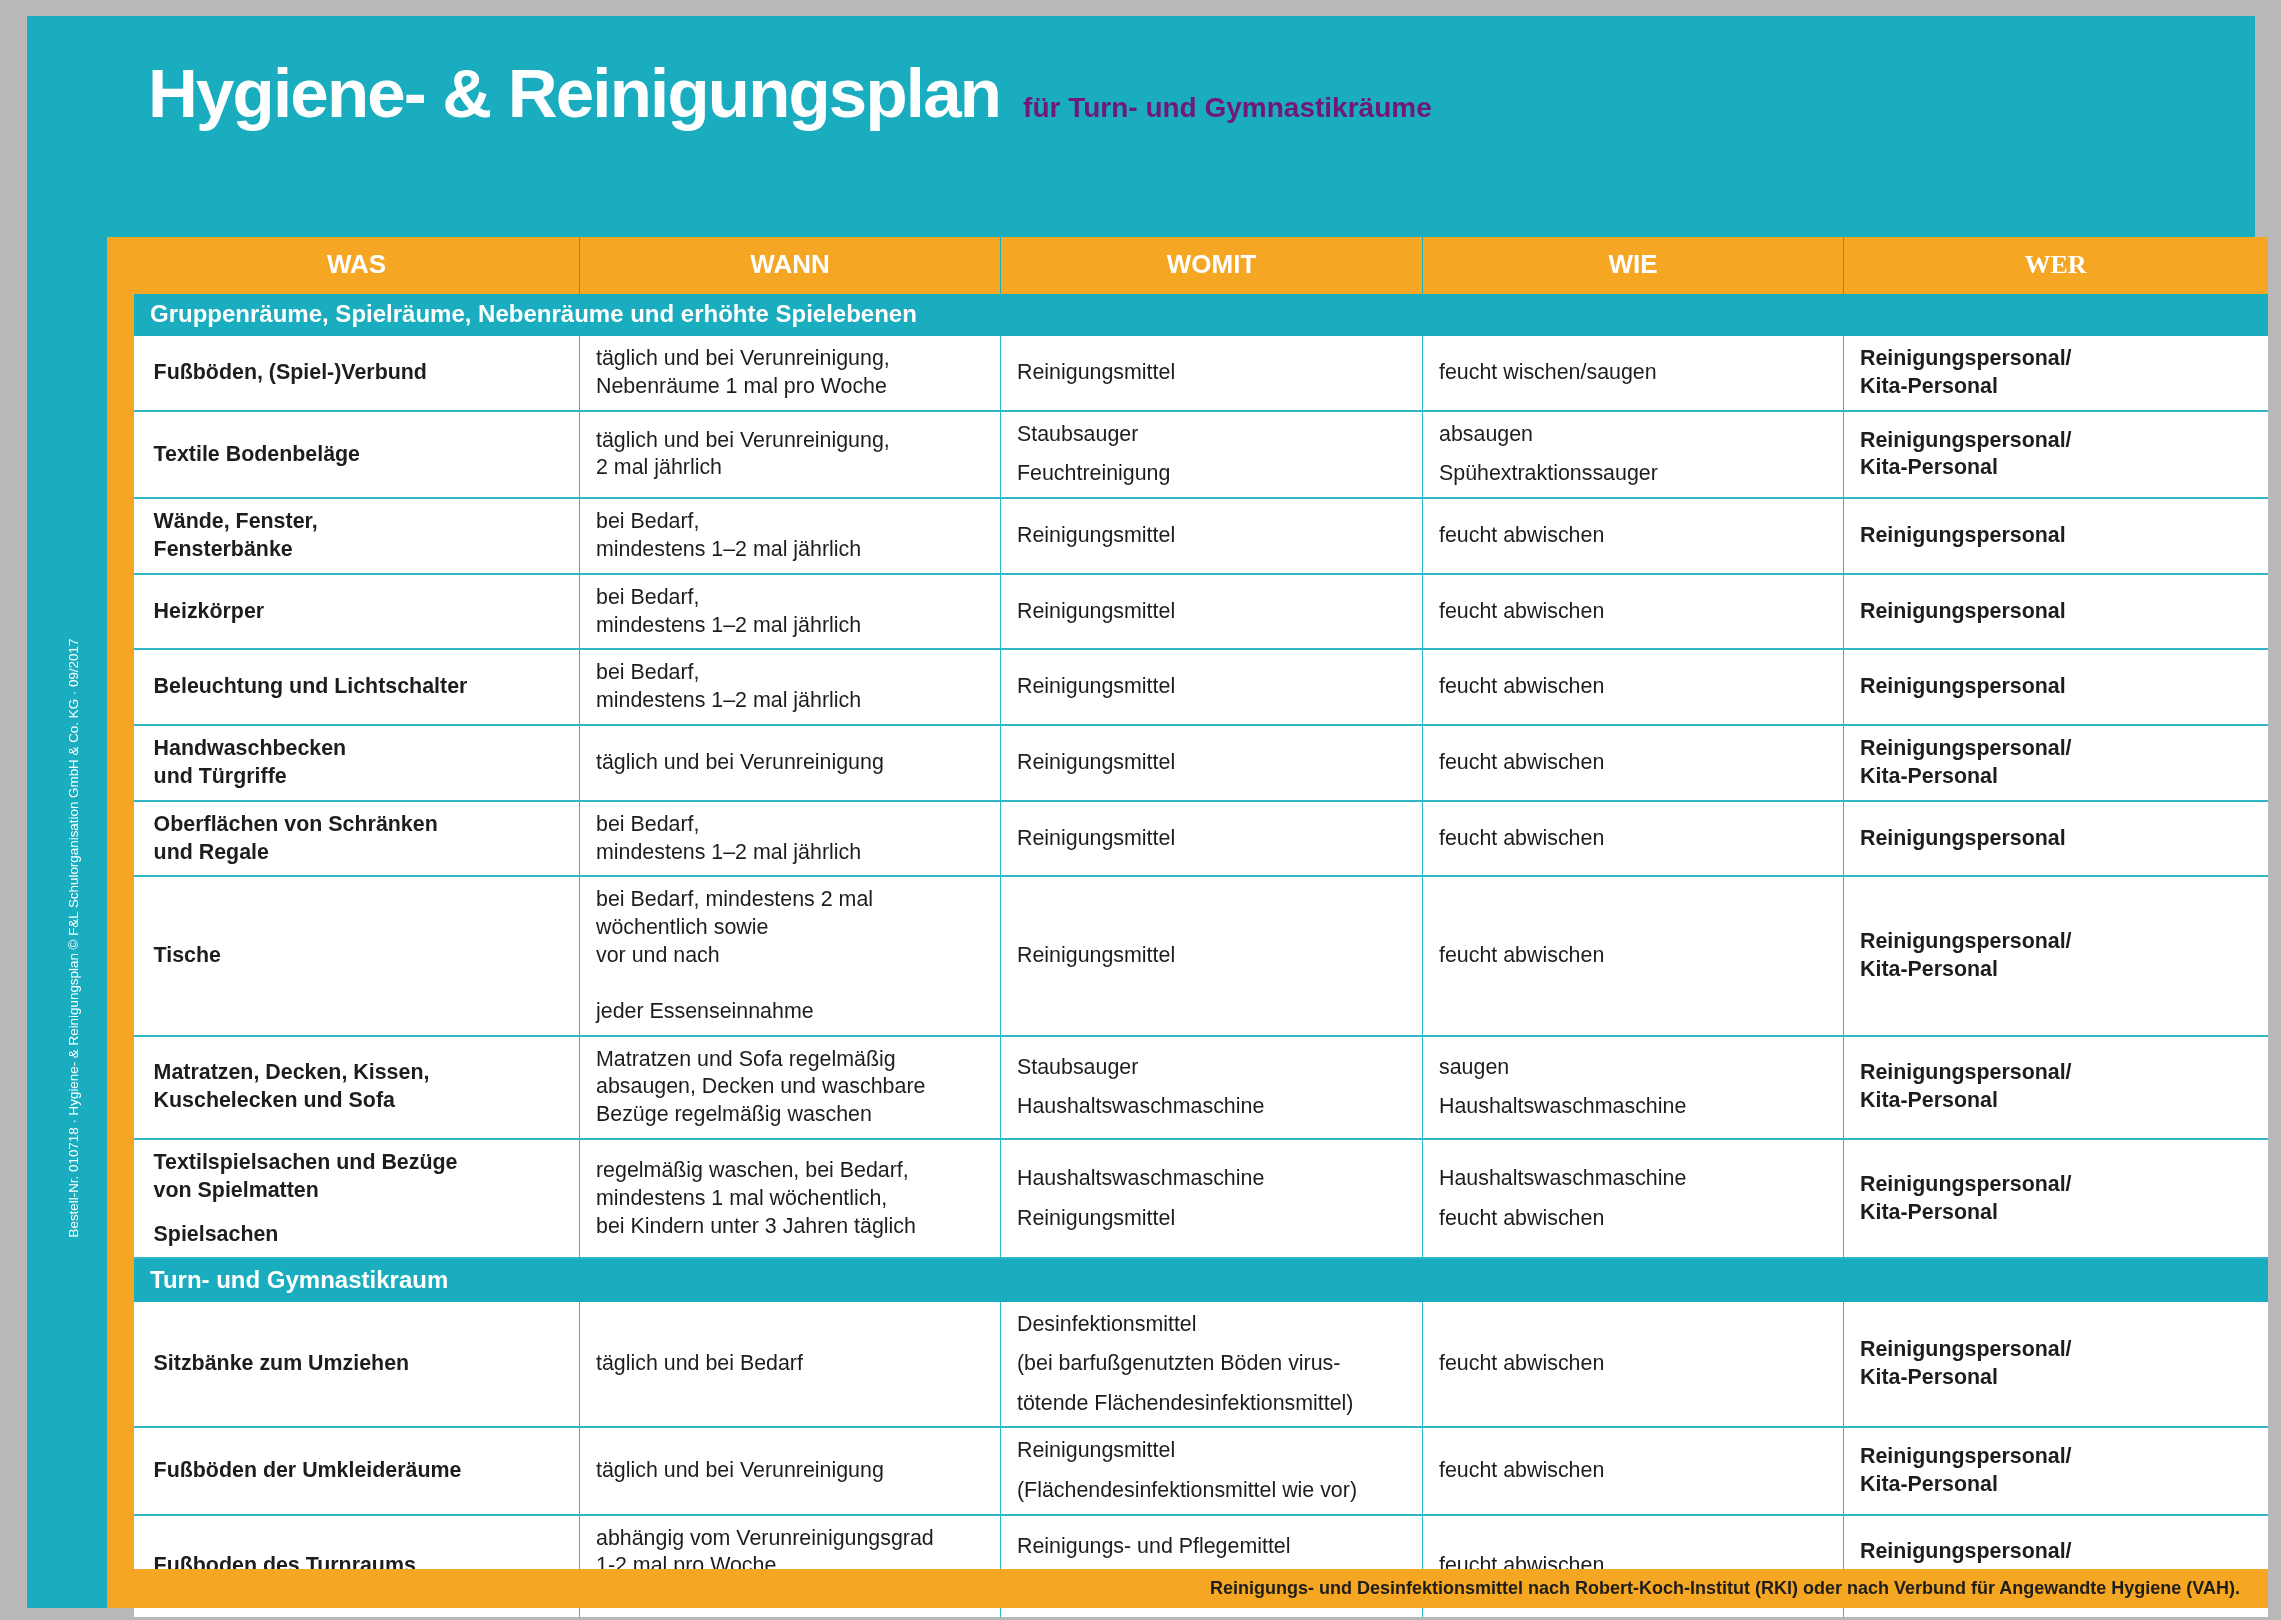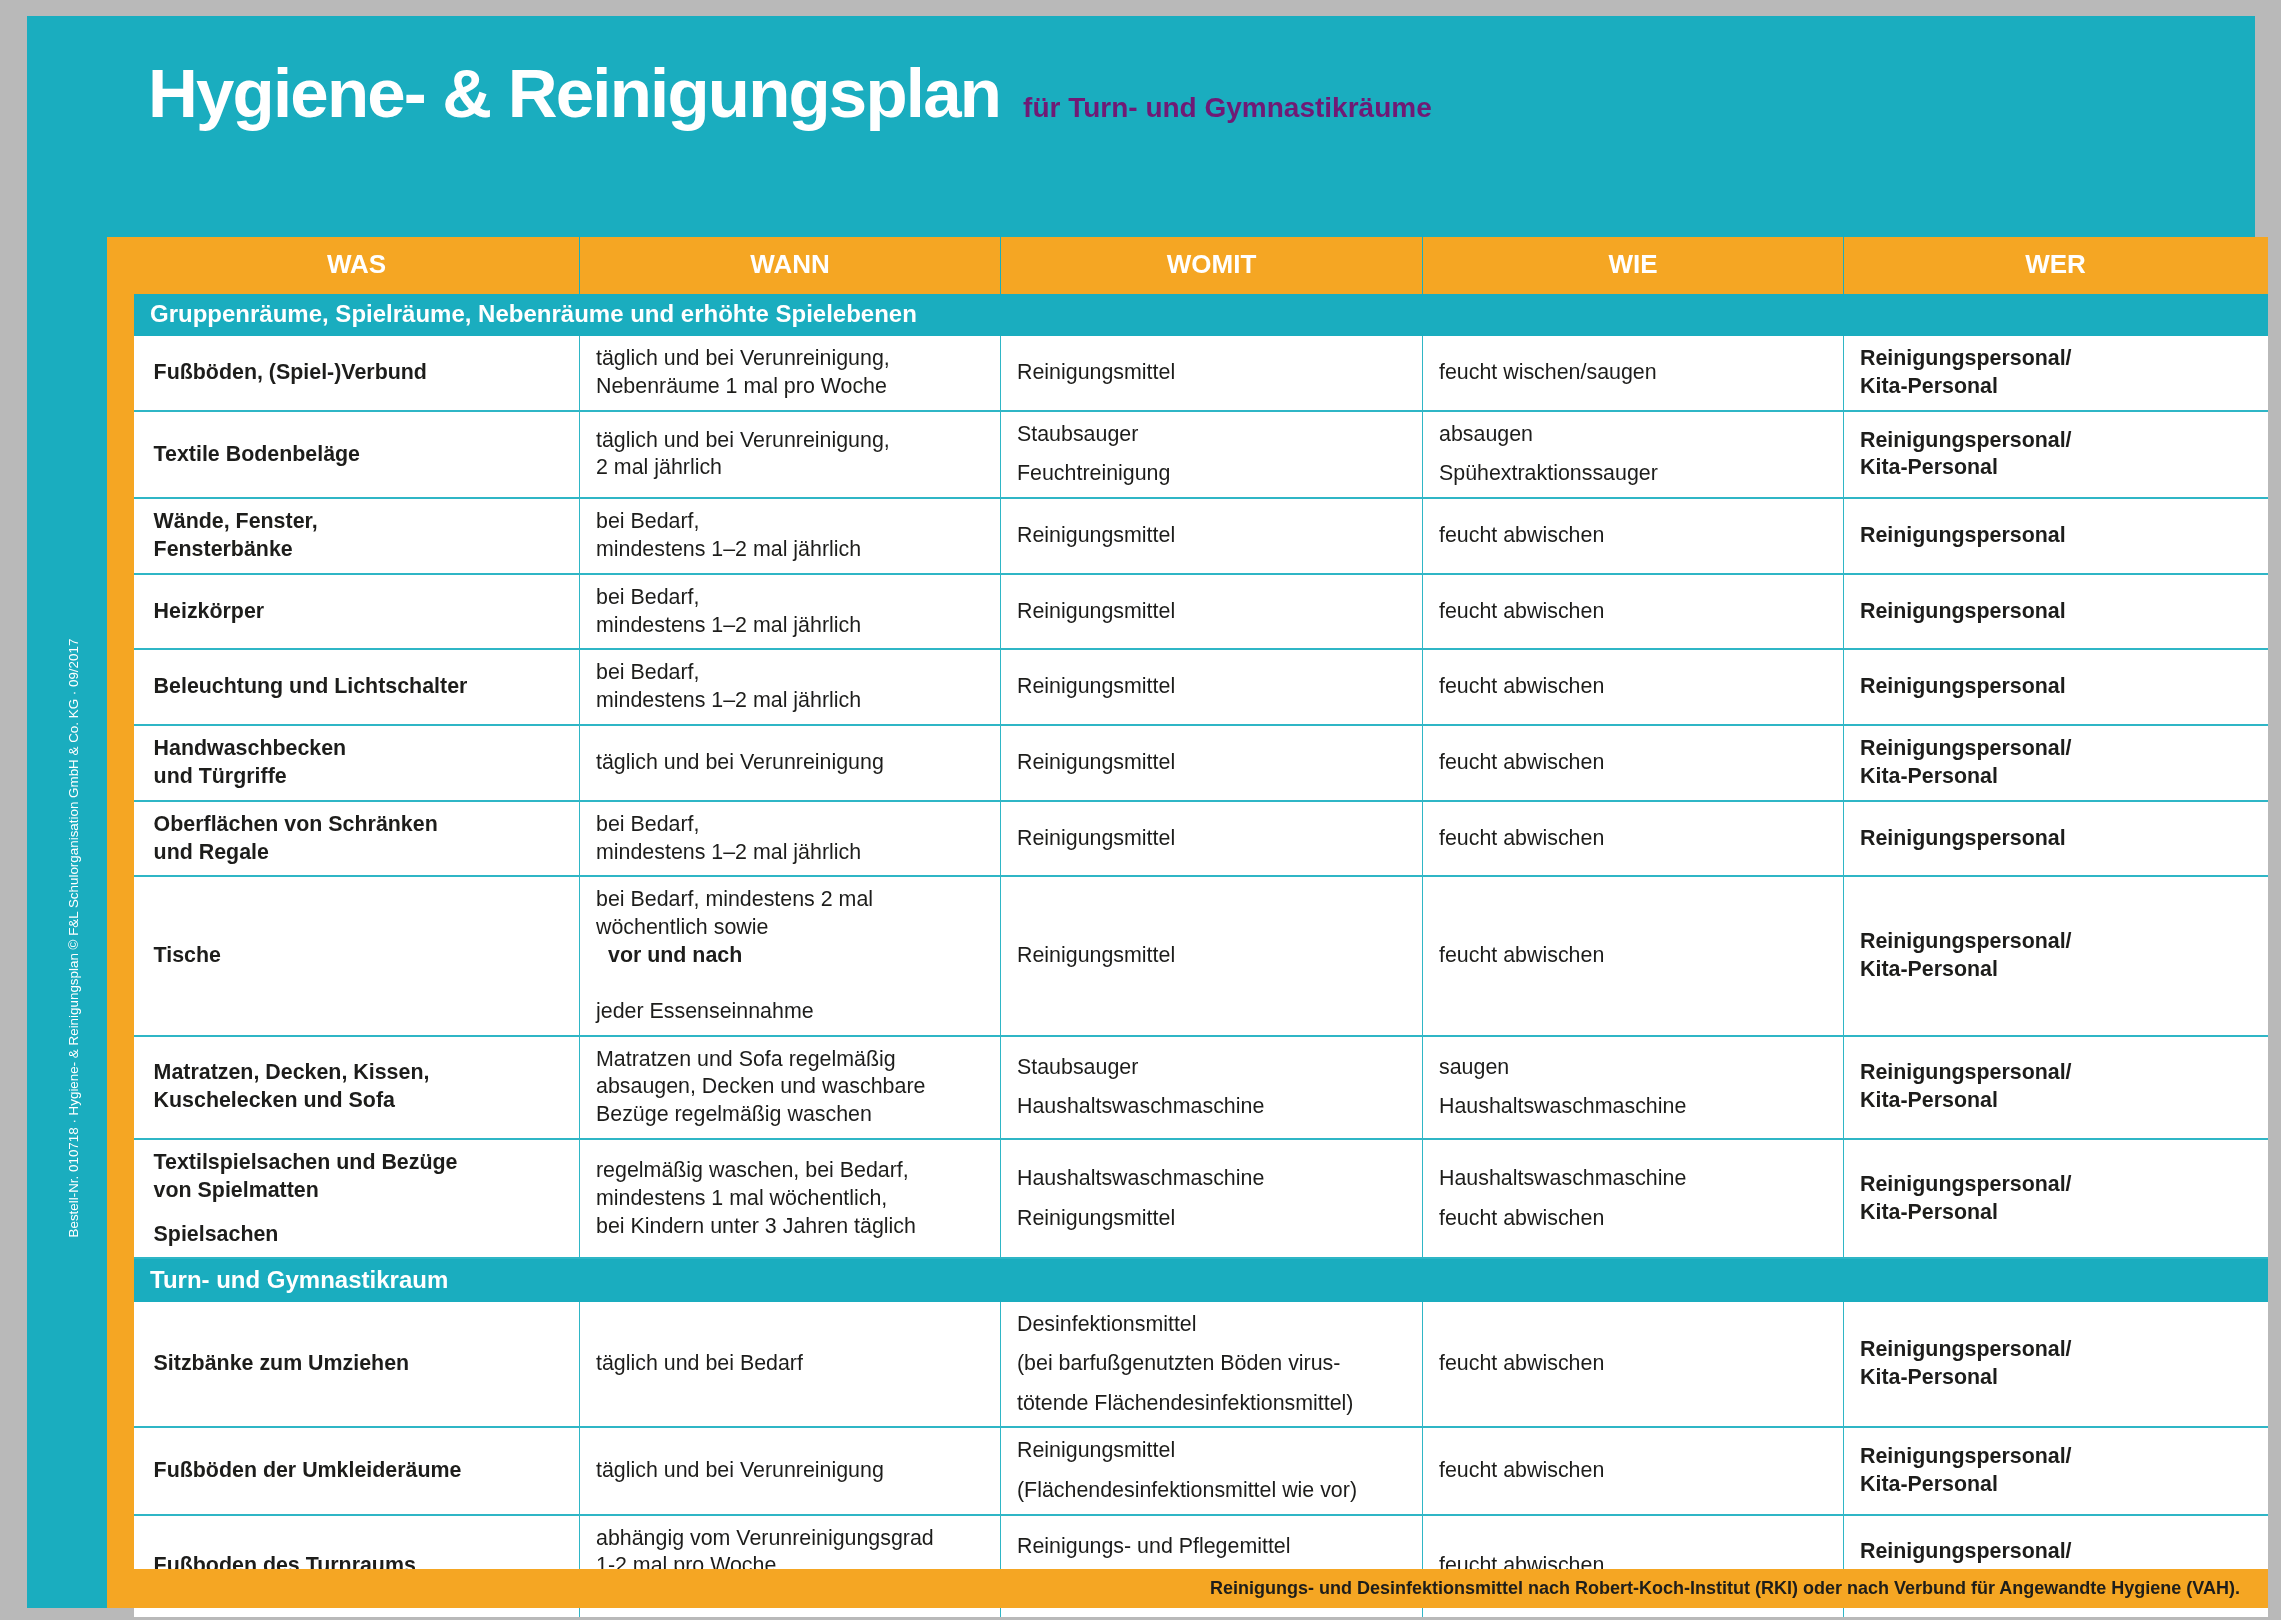--- a/index.html
+++ b/index.html
@@ -50,21 +50,21 @@
   }
   .row{display:flex;width:100%;box-sizing:border-box;}
   
   .thead{background:#f5a623;}
   .thead .cell{
     color:#ffffff;font-weight:bold;font-size:26px;
     text-align:center;padding:10.7px 0 12.5px 0;
     border-right:1.8px solid #1aadbf;
     box-sizing:border-box;
   }
-  .thead .cell:last-child{border-right:none;}
+  .thead .cell:last-child{border-right:none;font-family:Liberation Serif, serif;}
   
   .section{background:#1aadbf;}
   .section .section-label{
     color:#ffffff;font-weight:bold;font-size:24px;
     padding:6.2px 0 8px 16px;width:100%;box-sizing:border-box;
   }
   
   .drow{background:#ffffff;border-bottom:2.7px solid #2fb6c6;}
   .drow:last-of-type{border-bottom:none;}
   .cell{
@@ -75,21 +75,21 @@
   }
   .c-was{width:446px;border-right:1.8px solid #2fb6c6;font-weight:bold;}
   .c-wann{width:421px;border-right:1.8px solid #2fb6c6;}
   .c-womit{width:422px;border-right:1.8px solid #2fb6c6;}
   .c-wie{width:421px;border-right:1.8px solid #2fb6c6;}
   .c-wer{width:423px;font-weight:bold;}
   .c-was{padding-left:19.6px;}
   .ln{display:block;}
   .spaced{margin-top:11.6px;}
   .gap{margin-top:16px;}
-  b.em{font-weight:bold;margin-left:12px;}
+  b.em{font-weight:normal;}
   
   .footer{
     position:absolute;left:107px;bottom:0px;
     width:2134px;background:#f5a623;height:39px;
     display:flex;align-items:center;justify-content:flex-end;
   }
   .footer-text{
     font-size:18px;font-weight:bold;color:#1d1d1b;
     padding-right:28px;white-space:nowrap;
   }

